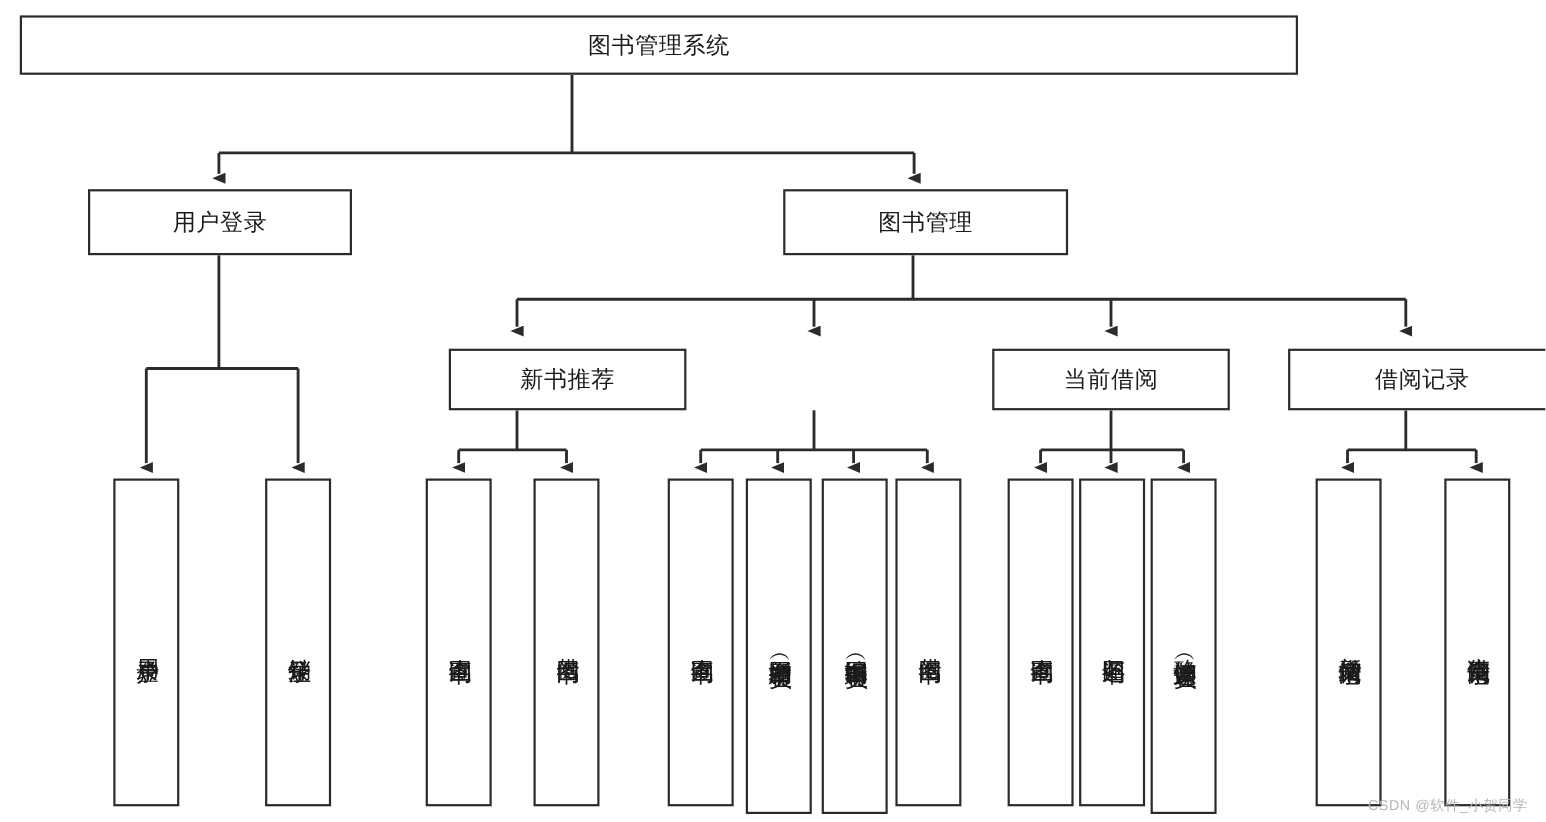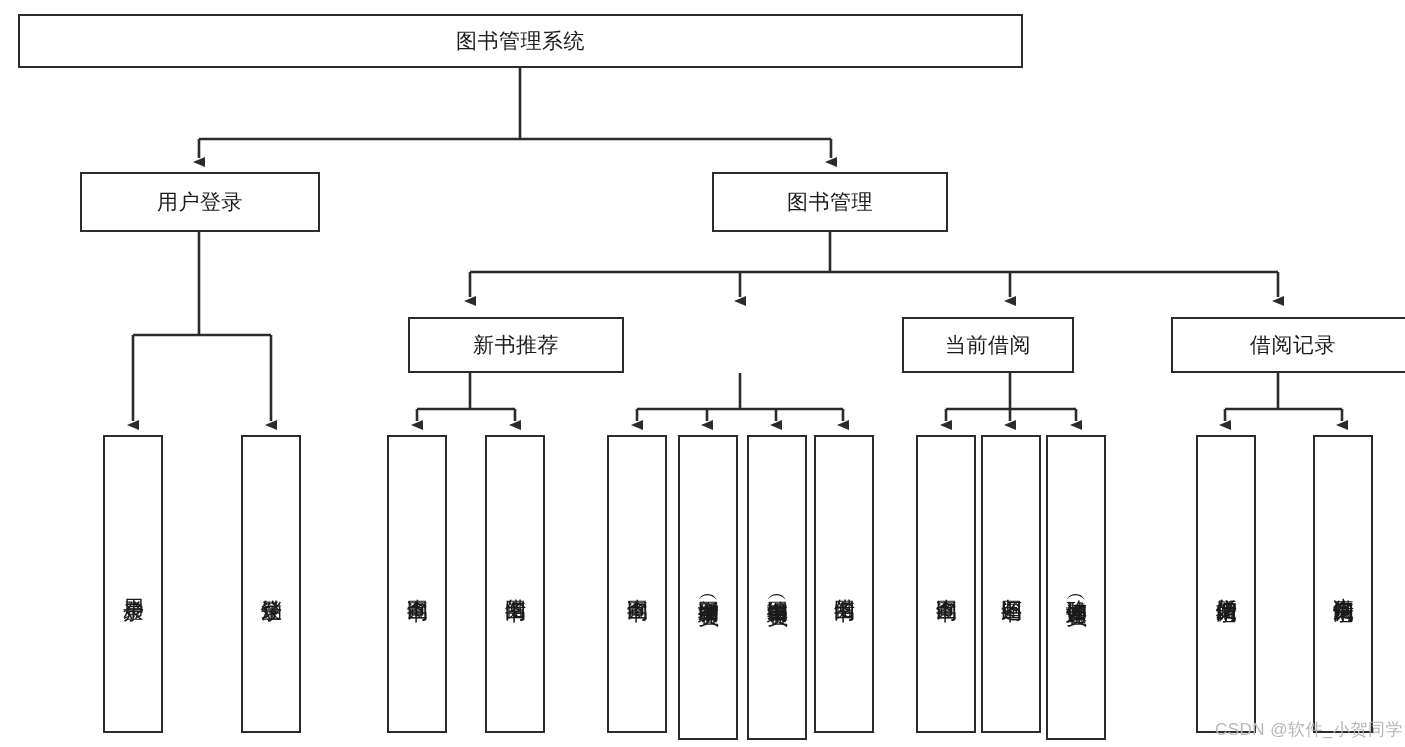--- a/index.html
+++ b/index.html
@@ -46,23 +46,23 @@
   #wire-layer {
     position: absolute;
     left: 0;
     top: 0;
     width: 1405px;
     height: 747px;
     pointer-events: none;
   }
   .watermark {
     position: absolute;
-    right: 2px;
+    right: 16px;
     bottom: 6px;
-    font-size: 17px;
+    font-size: 13px;
     color: #b6b6b6;
     white-space: nowrap;
     letter-spacing: 0.5px;
     margin-left: 42px;
   }
 </style>
 </head>
 <body>
 
 <div id="canvas">
@@ -110,35 +110,35 @@
       <path d="M1010,409 L1010,421" marker-end="url(#arrow)"></path>
       <path d="M1076,409 L1076,421" marker-end="url(#arrow)"></path>
 
       <path d="M1278,373 L1278,409"></path>
       <path d="M1225,409 L1342,409"></path>
       <path d="M1225,409 L1225,421" marker-end="url(#arrow)"></path>
       <path d="M1342,409 L1342,421" marker-end="url(#arrow)"></path>
     </g>
   </svg>
 
-  <div class="node h-node" style="left:18px; top:14px; width:1005px; height:54px;">
+  <div class="node h-node" style="left:18px; top:14px; width:1162px; height:54px;">
     <span>图书管理系统</span>
   </div>
 
   <div class="node h-node" style="left:80px; top:172px; width:240px; height:60px;">
     <span>用户登录</span>
   </div>
-  <div class="node h-node" style="left:712px; top:172px; width:236px; height:60px;">
+  <div class="node h-node" style="left:712px; top:172px; width:259px; height:60px;">
     <span>图书管理</span>
   </div>
 
   <div class="node h-node" style="left:362px; top:317px; width:216px; height:56px;margin-left:46px;">
     <span>新书推荐</span>
   </div>
-  <div class="node h-node" style="left:902px; top:317px; width:172px; height:56px;">
+  <div class="node h-node" style="left:902px; top:317px; width:216px; height:56px;">
     <span>当前借阅</span>
   </div>
   <div class="node h-node" style="left:1171px; top:317px; width:244px; height:56px;">
     <span>借阅记录</span>
   </div>
 
   <div class="node v-node" style="left:103px; top:435px; width:60px; height:298px;">
     <span>用户登录</span>
   </div>
   <div class="node v-node" style="left:241px; top:435px; width:60px; height:298px;">

